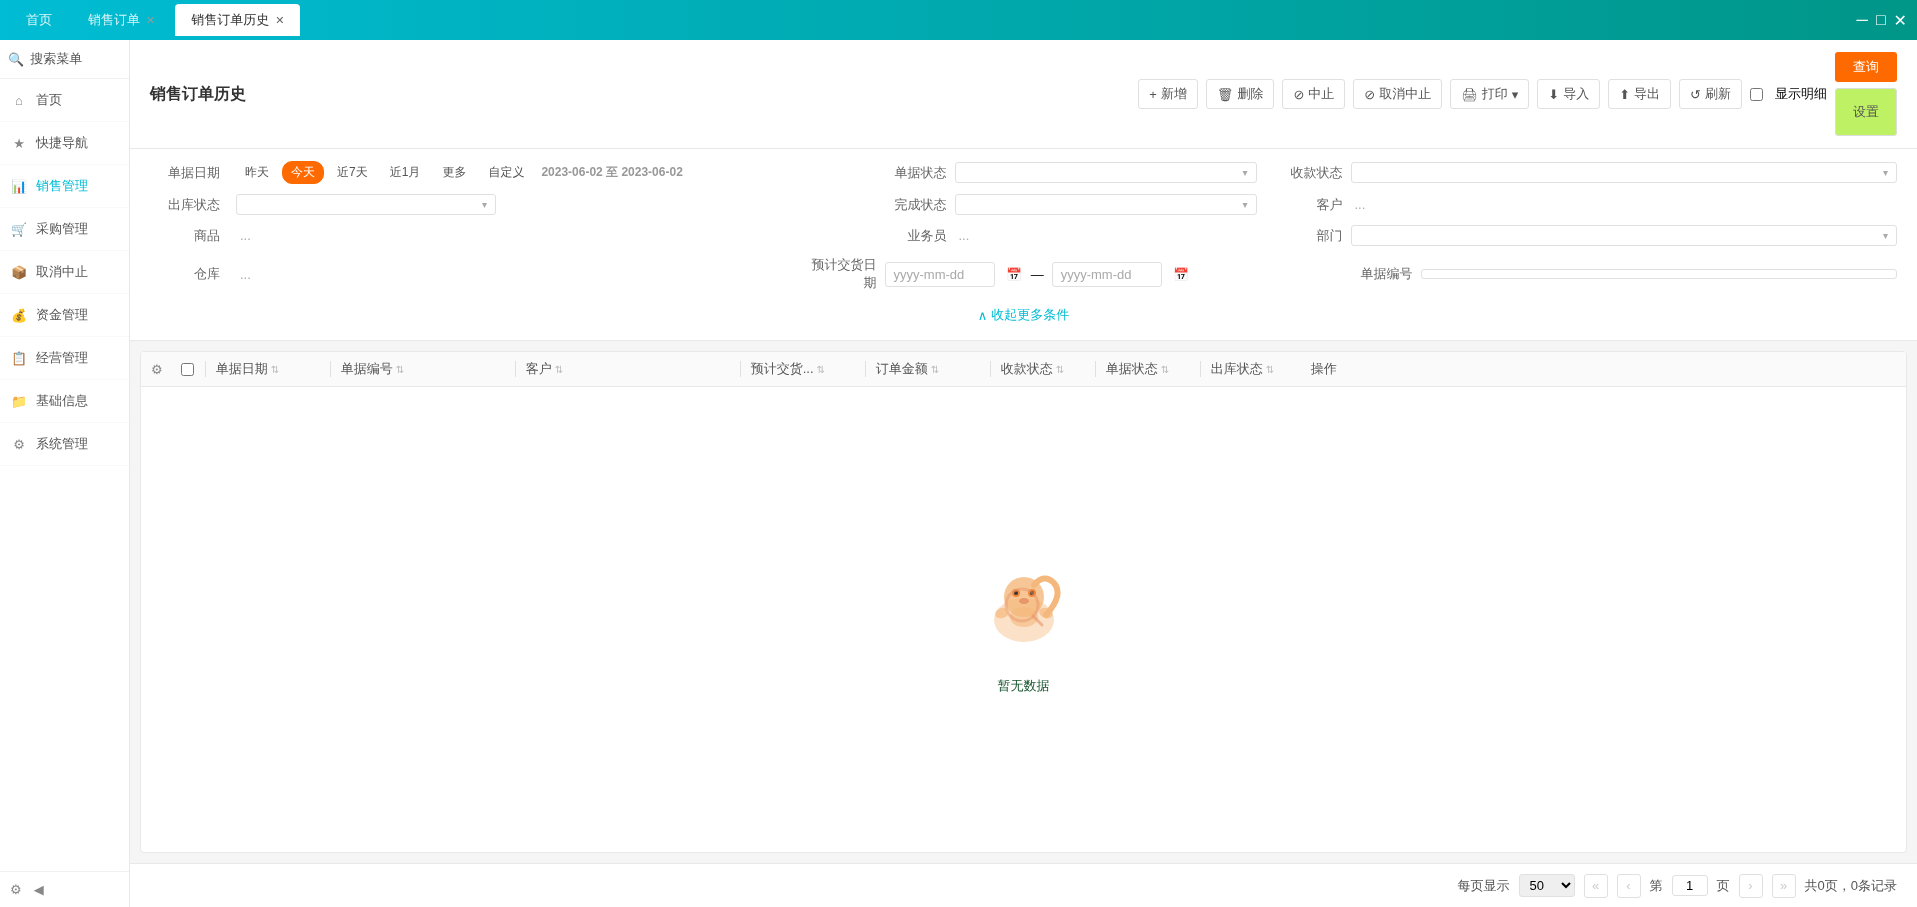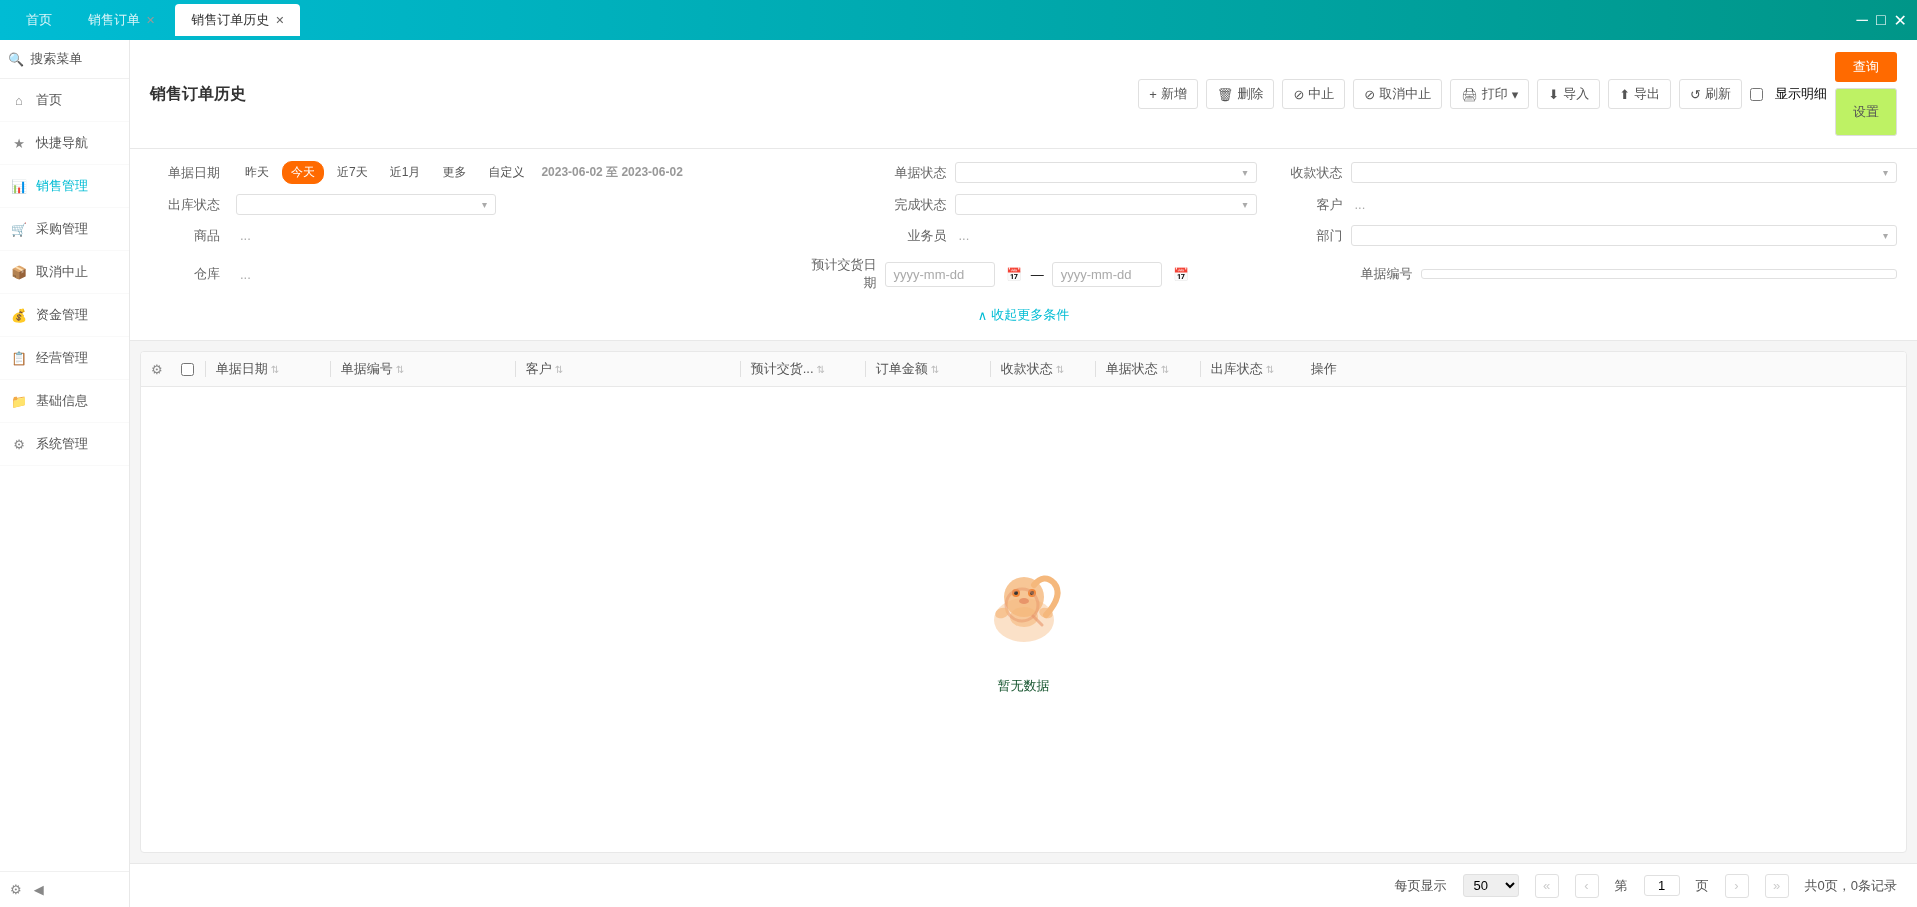--- a/index.html
+++ b/index.html
@@ -230,21 +230,21 @@
 
     
     .pagination {
       height: 44px;
       background: #fff;
       border-top: 1px solid #e8e8e8;
       display: flex;
       align-items: center;
       justify-content: flex-end;
       padding: 0 20px;
-      gap: 16px;
+      gap: 9px;
       font-size: 13px;
       color: #555;
     }
     .pagination select {
       border: 1px solid #e0e0e0;
       border-radius: 3px;
       padding: 2px 6px;
       font-size: 13px;
     }
     .page-btn {

